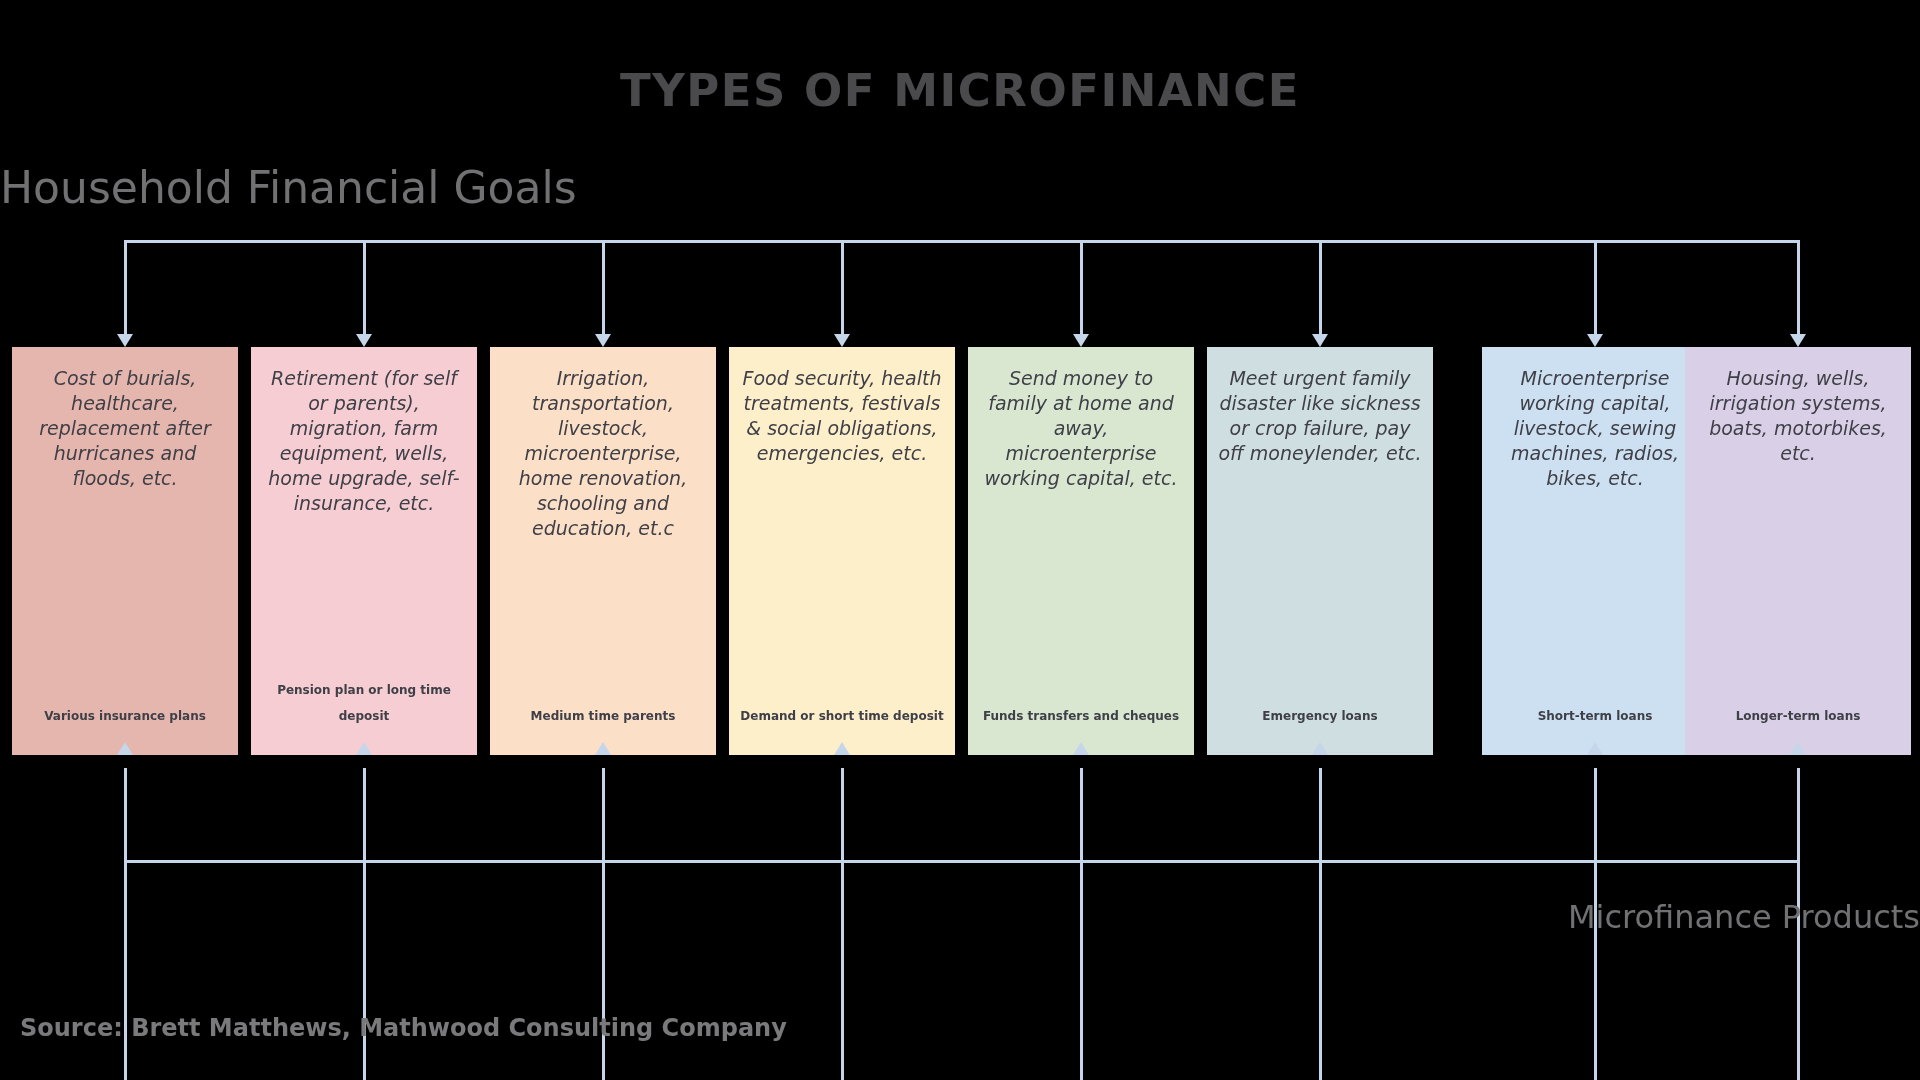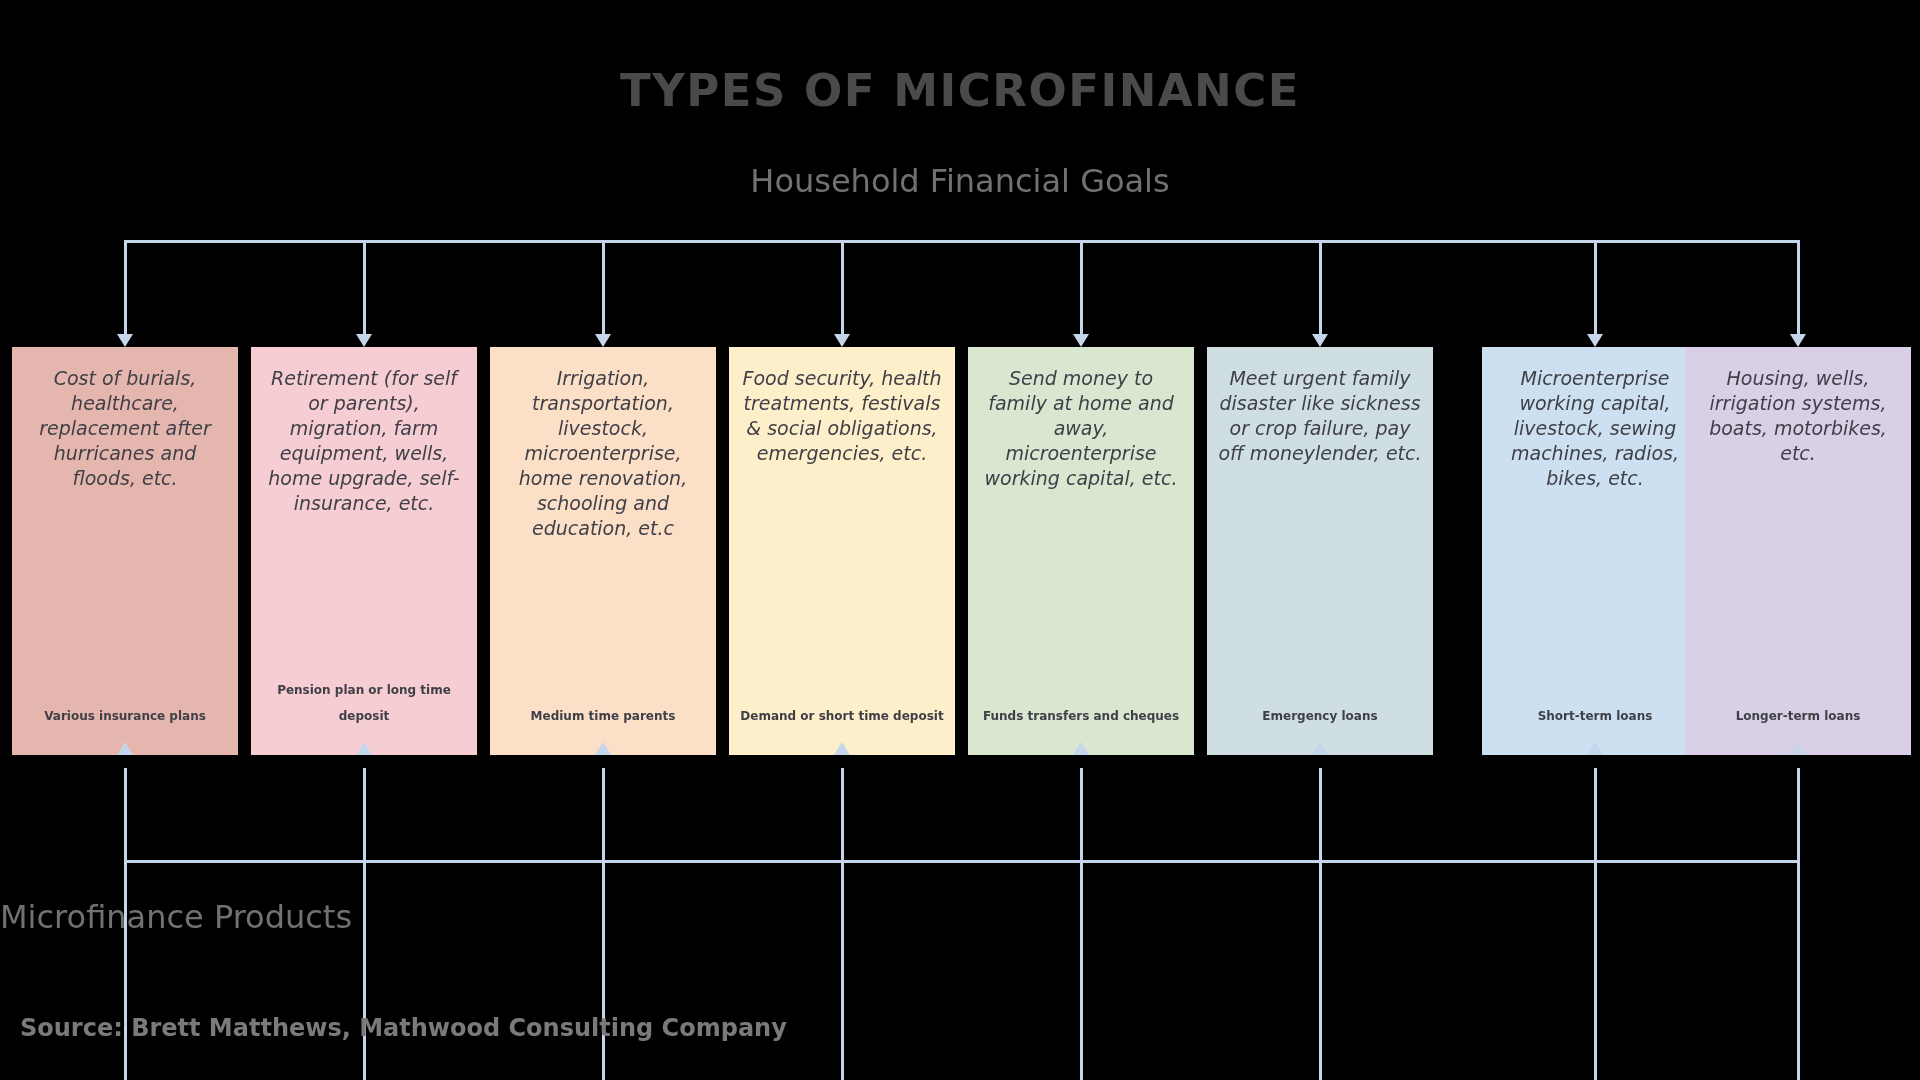--- a/index.html
+++ b/index.html
@@ -22,27 +22,27 @@
     overflow:hidden;
   }
   .main-title{
     position:absolute;top:64px;left:0;width:1920px;
     text-align:center;
     font-size:45px;font-weight:700;letter-spacing:1.5px;
     color:var(--title-color);
   }
   .top-group-label{
     position:absolute;top:162px;left:0;width:1920px;
-    text-align:center;
-    font-size:32px;font-weight:400;
+    text-align:left;
+    font-size:44px;font-weight:400;
     color:var(--subtitle-color);
   }
   .bottom-group-label{
     position:absolute;top:898px;left:0;width:1920px;
-    text-align:left;
+    text-align:right;
     font-size:32px;font-weight:400;
     color:var(--subtitle-color);
   }
   .source-note{
     position:absolute;top:1014px;left:20px;
     font-size:24px;font-weight:600;
     color:var(--source-color);
   }
   .diagram{position:absolute;left:0;top:0;width:1920px;height:1080px;}
   .h-line{

